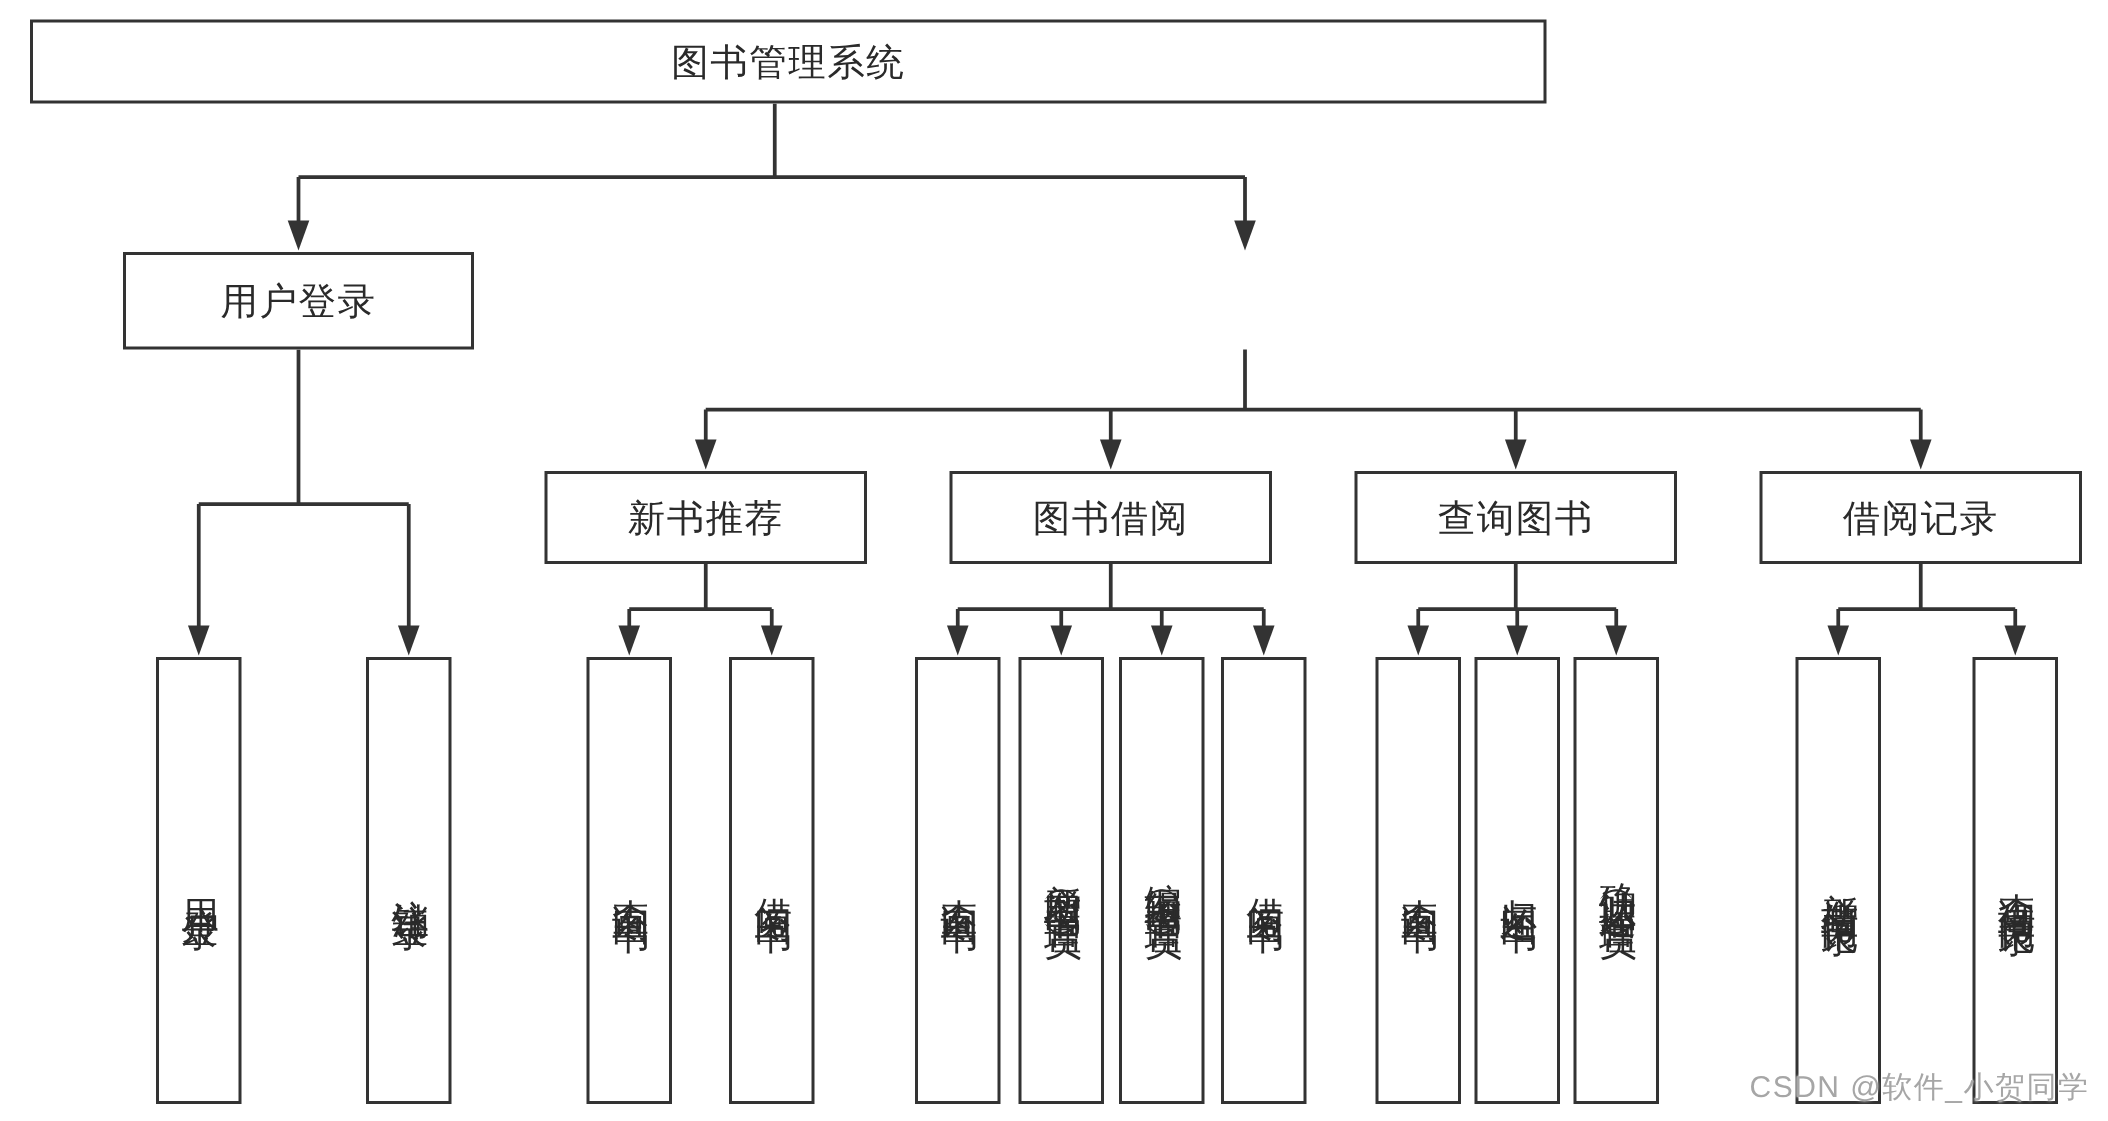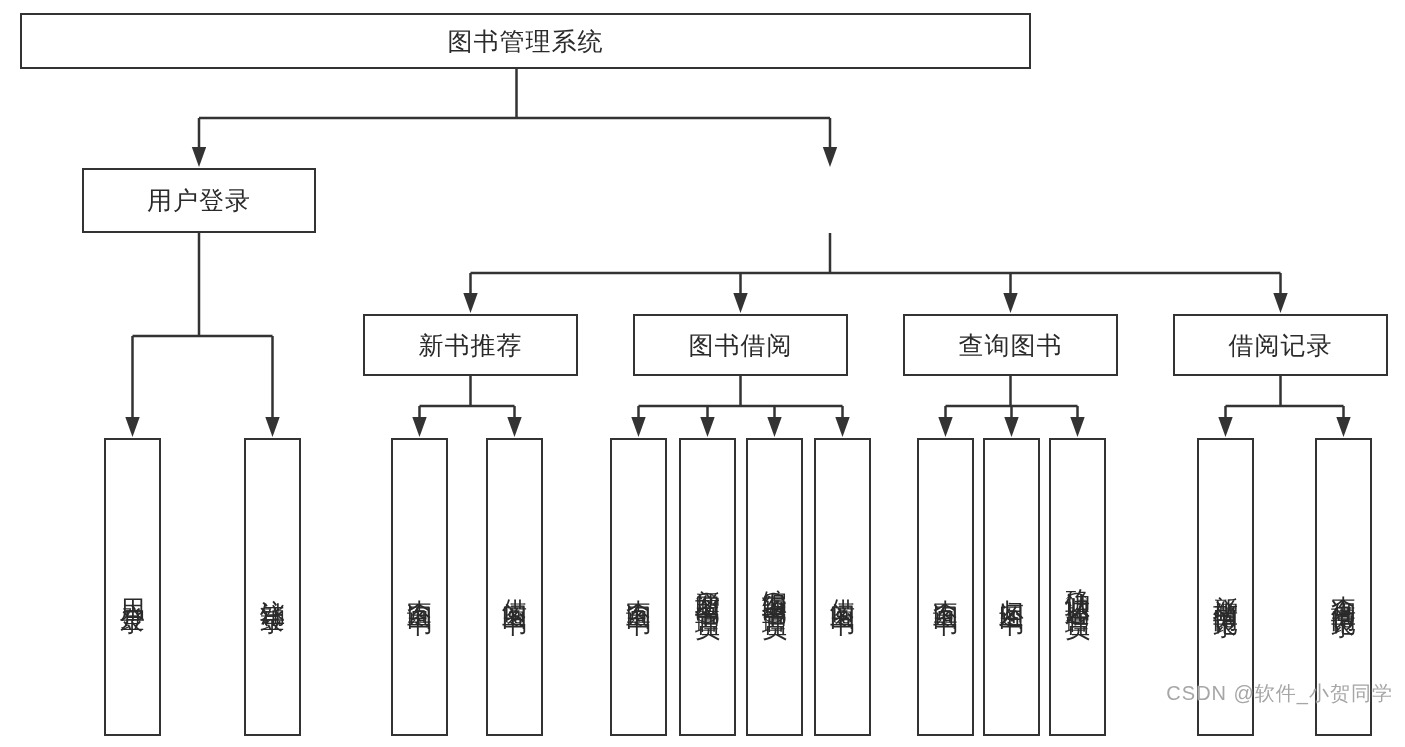--- a/index.html
+++ b/index.html
@@ -43,21 +43,21 @@
     writing-mode: vertical-rl;
     text-orientation: mixed;
     font-size: 25px;
     line-height: 1;
     letter-spacing: 4px;
     color: #2a2a2a;
   }
   .watermark {
     position: absolute;
     right: 12px;
-    top: 680px;
+    top: 711px;
     z-index: 5;
     font-size: 20px;
     letter-spacing: 1px;
     color: #a6a6a6;
     text-shadow: 0 0 2px #ffffff;
     white-space: nowrap;
   }
 </style>
 </head>
 <body>

